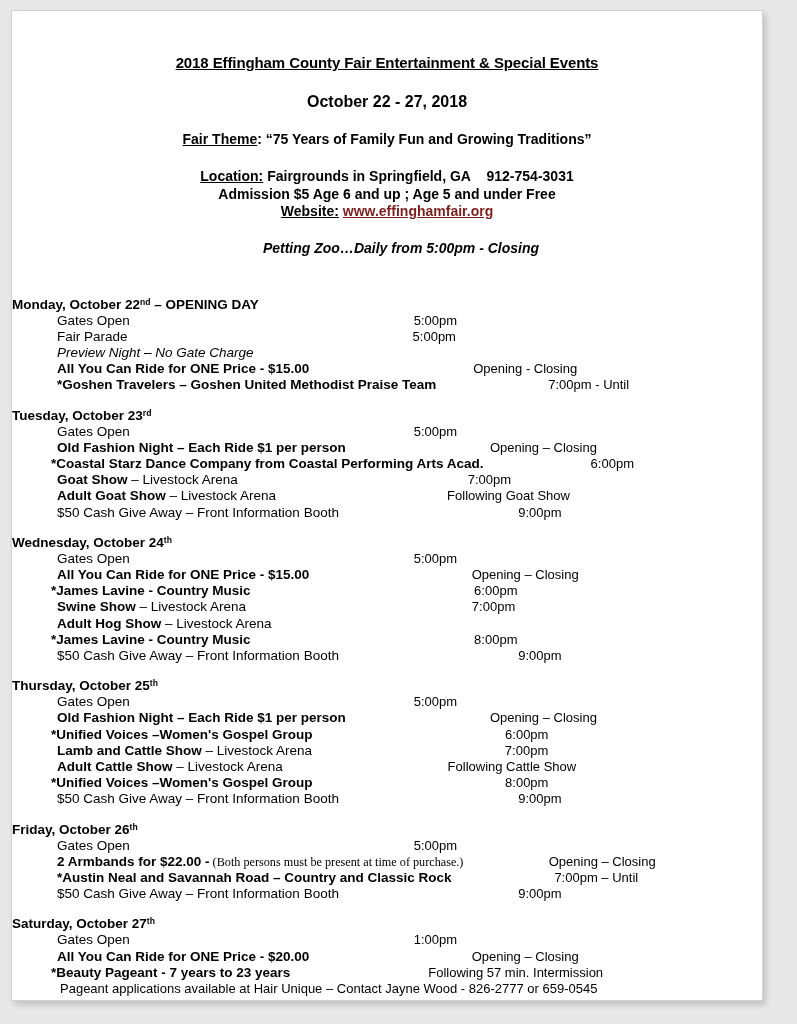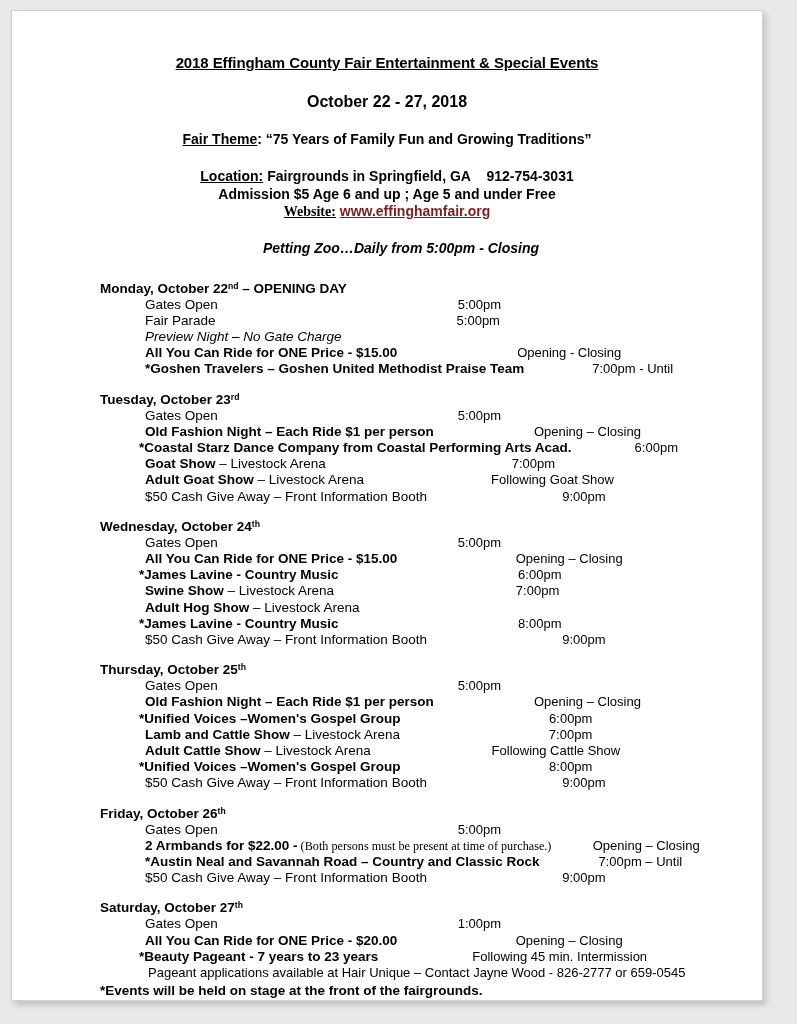--- a/index.html
+++ b/index.html
@@ -60,38 +60,37 @@
   .theme-label {
     text-decoration: underline;
   }
   .loc-block {
     margin-top: 20px;
     font-size: 14px;
     font-weight: bold;
     line-height: 17.5px;
   }
   .loc-label { text-decoration: underline; }
-  .site-label { text-decoration: underline; font-family: Liberation Serif, serif; }
+  .site-label { text-decoration: underline; }
   .site-url {
     color: #7f1d1d;
     text-decoration: underline;
   }
   .petting {
     margin-top: 19px;
     font-size: 14px;
     font-weight: bold;
     font-style: italic;
     line-height: 17px;
     padding-left: 28px;
   }
 
   
   .schedule {
-    margin-top: 24px;
-    padding-left: 88px;
+    margin-top: 40px;
     padding-right: 25px;
   }
   .day-block { margin-bottom: 0; }
   .day-gap { height: 14px; }
   .day-head {
     font-size: 13.5px;
     font-weight: bold;
     line-height: 16px;
     white-space: nowrap;
   }
@@ -324,21 +323,21 @@
             <div class="row">
               <div class="ev"><span class="n">Gates Open</span></div>
               <div class="tm">1:00pm</div>
             </div>
             <div class="row">
               <div class="ev"><span class="b">All You Can Ride for ONE Price - $20.00</span></div>
               <div class="tm">Opening – Closing</div>
             </div>
             <div class="row">
               <div class="ev hang"><span class="b">*Beauty Pageant - 7 years to 23 years</span></div>
-              <div class="tm">Following 45 min. Intermission</div>
+              <div class="tm">Following 57 min. Intermission</div>
             </div>
           </div>
         </div>
         <div class="note">Pageant applications available at Hair Unique – Contact Jayne Wood - 826-2777 or 659-0545</div>
         <div class="footer-note">*Events will be held on stage at the front of the fairgrounds.</div>
       </div>
 
   </div>
 </div>
 

